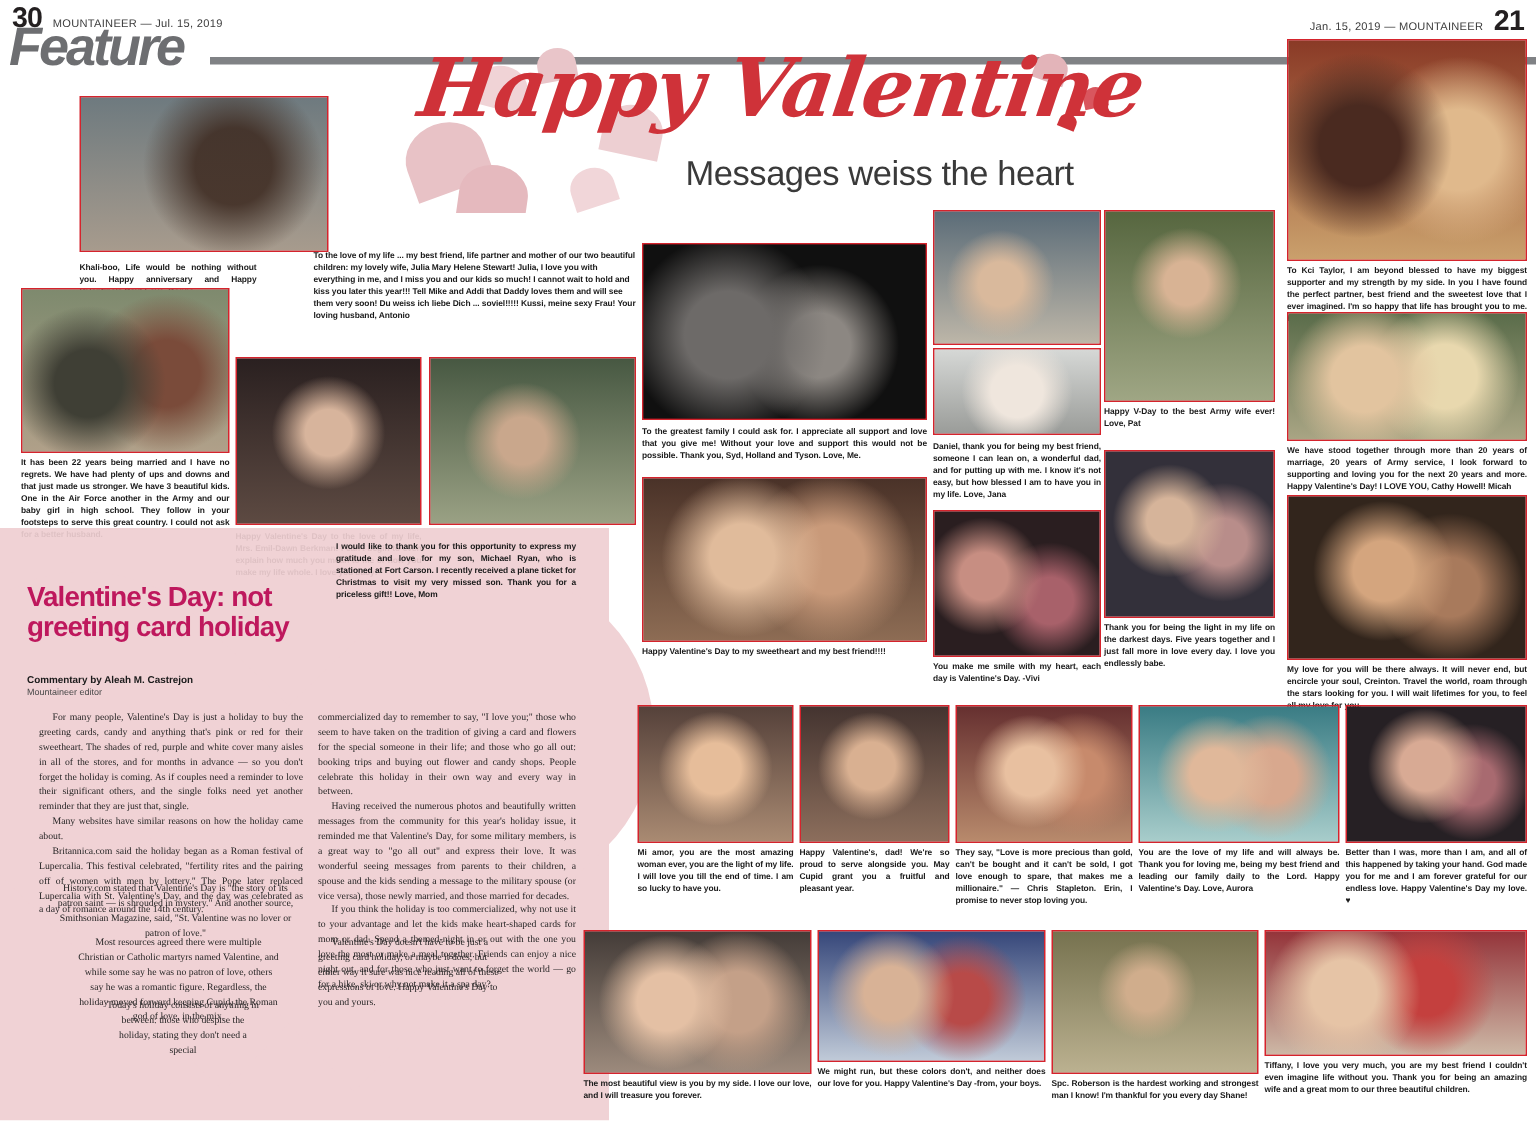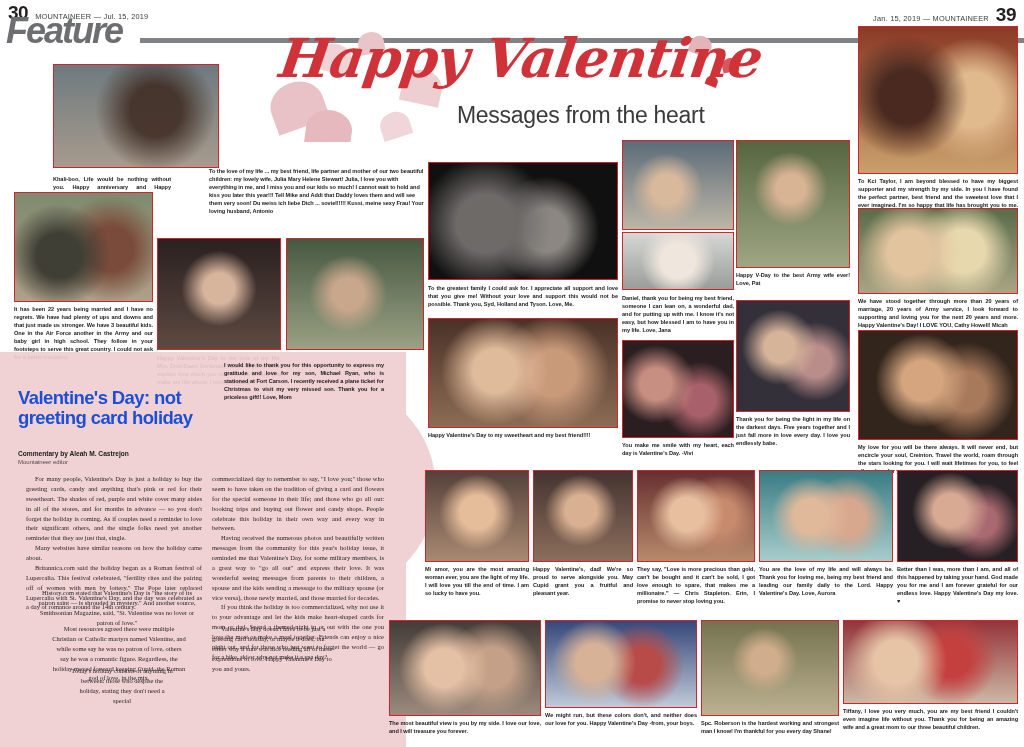--- a/index.html
+++ b/index.html
@@ -60,21 +60,21 @@
   .heartblob:before, .heartblob:after{
     content:""; position:absolute; width:215px; height:340px;
     background:#efcfd2; border-radius:110px 110px 0 0;
   }
   .heartblob:before { left:8px; top:10px; transform:rotate(-46deg); }
   .heartblob:after  { left:190px; top:10px; transform:rotate(46deg); }
 
   .hd-red {
     position:absolute; left:18px; top:388px; width:200px;
     font-size:18.5px; font-weight:bold; line-height:1.06;
-    color:#1d4ed8; letter-spacing:-0.6px;
+    color:#be185d; letter-spacing:-0.6px;
   }
   .byline { position:absolute; left:18px; top:450px; font-size:6.6px; font-weight:bold; color:#1a1a1a; }
   .byline-sub { position:absolute; left:18px; top:459px; font-size:6px; color:#4a4a4a; }
 
   .artcol {
     position:absolute; font-family:"Liberation Serif", serif;
     font-size:6.5px; line-height:1.52; color:#1f1f1f; text-align:justify;
   }
   .artcol p { text-indent:9px; margin:0; }
   .artcol p.noind { text-indent:0; }
@@ -83,39 +83,39 @@
 <body>
 
 <div class="page">
 
   <div class="folio-left">
     <span class="folio-num">30</span>
     <span class="folio-txt">MOUNTAINEER — Jul. 15, 2019</span>
   </div>
   <div class="folio-right">
     <span class="folio-txt">Jan. 15, 2019 — MOUNTAINEER</span>
-    <span class="folio-num">39</span>
+    <span class="folio-num">21</span>
   </div>
 
   <div class="feature-word">Feature</div>
   <div class="rule-grey"></div>
 
   <div class="hero">
     <div class="hero-heart" style="left:8px;top:58px;width:54px;height:46px;background:#e8c2c6;transform:rotate(-20deg)"></div>
     <div class="hero-heart" style="left:56px;top:20px;width:34px;height:29px;background:#f0d3d6;transform:rotate(15deg)"></div>
     <div class="hero-heart" style="left:96px;top:8px;width:26px;height:22px;background:#e9c5c9;transform:rotate(-10deg)"></div>
     <div class="hero-heart" style="left:140px;top:46px;width:40px;height:34px;background:#edcfd2;transform:rotate(12deg)"></div>
     <div class="hero-heart" style="left:44px;top:86px;width:46px;height:39px;background:#e5b9be;transform:rotate(8deg)"></div>
     <div class="hero-heart" style="left:118px;top:88px;width:30px;height:26px;background:#f1d6d9;transform:rotate(-18deg)"></div>
     <div class="hero-heart" style="left:428px;top:12px;width:22px;height:19px;background:#e3b4b9;transform:rotate(20deg)"></div>
     <div class="hero-heart" style="left:460px;top:34px;width:16px;height:14px;background:#d9565e;transform:rotate(-12deg)"></div>
     <div class="hero-heart" style="left:444px;top:52px;width:12px;height:10px;background:#cf3239;transform:rotate(22deg)"></div>
 
     <div class="script">Happy Valentine's Day</div>
-    <div class="hero-sub">Messages from the heart</div>
+    <div class="hero-sub">Messages weiss the heart</div>
   </div>
 
   <div class="ph" style="left:53px;top:64px;width:166px;height:104px;background:linear-gradient(160deg,#5d6b72 0%,#8a8f8c 40%,#b9ada0 100%)">
     <div class="sky" style="background:radial-gradient(circle at 62% 45%, rgba(60,40,30,.85) 0 22%, rgba(0,0,0,0) 52%), linear-gradient(180deg,#6e7a7f,#a79b8d)"></div>
   </div>
   <div class="cap" style="left:53px;top:176px;width:118px;">Khali-boo, Life would be nothing without you. Happy anniversary and Happy Valentine's Day! Love, Donna</div>
 
   <div class="ph" style="left:14px;top:192px;width:139px;height:110px;background:linear-gradient(170deg,#6d6a58,#9a8f7c)">
     <div class="sky" style="background:radial-gradient(circle at 32% 58%, #3f3f35 0 20%, rgba(0,0,0,0) 46%), radial-gradient(circle at 70% 52%, #7a4b3a 0 20%, rgba(0,0,0,0) 48%), linear-gradient(180deg,#7e8a6e,#b0a089)"></div>
   </div>

